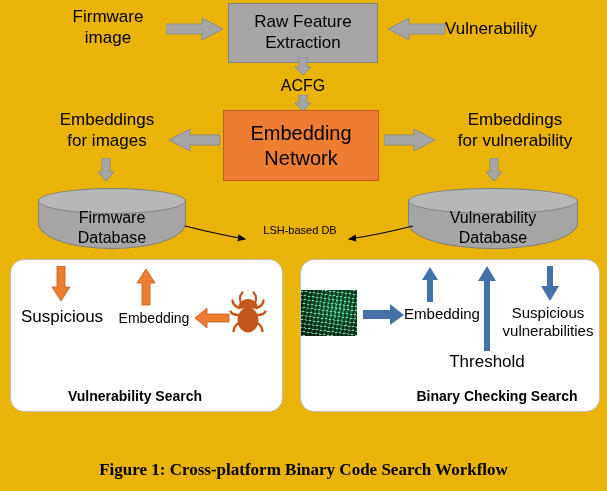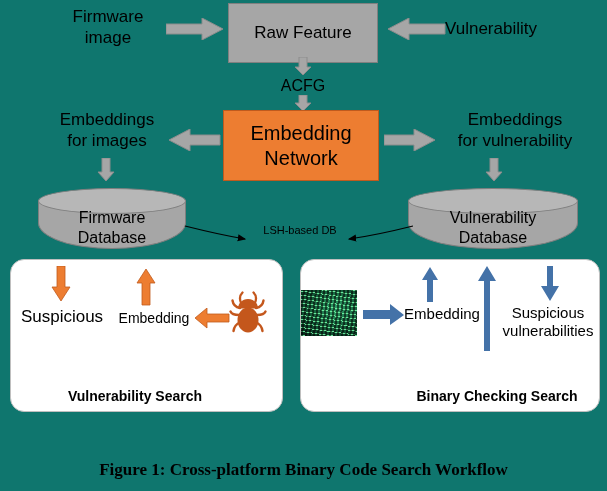--- a/index.html
+++ b/index.html
@@ -11,21 +11,21 @@
     width: 607px;
     height: 491px;
     font-family: "Liberation Sans", sans-serif;
     color: #000000;
     overflow: hidden;
   }
   #figure {
     position: relative;
     width: 607px;
     height: 491px;
-    background: #0f766e;
+    background: #eab308;
   }
   .abs { position: absolute; }
 
   
   .lbl {
     position: absolute;
     text-align: center;
     line-height: 1.22;
     color: #000;
     white-space: nowrap;
@@ -145,20 +145,21 @@
 
   <div class="abs" style="left:166px; top:18px; width:58px; height:22px;">
     <svg width="58" height="22" viewBox="0 0 58 22">
       <polygon points="0,6 36,6 36,0 57,11 36,22 36,16 0,16" fill="#a6a6a6" stroke="#8c8c8c" stroke-width="1"></polygon>
     </svg>
   </div>
 
   <div class="proc-box gray-box" style="left:228px; top:3px; width:150px; height:60px; font-size:17px;">
     <div>
       <div>Raw Feature</div>
+      <div>Extraction</div>
     </div>
   </div>
 
   <div class="abs" style="left:388px; top:18px; width:58px; height:22px;">
     <svg width="58" height="22" viewBox="0 0 58 22">
       <polygon points="57,6 21,6 21,0 0,11 21,22 21,16 57,16" fill="#a6a6a6" stroke="#8c8c8c" stroke-width="1"></polygon>
     </svg>
   </div>
 
   <div class="lbl" style="left:445px; top:19px; width:150px; text-align:left; font-size:17px;">
@@ -330,20 +331,23 @@
       <polygon points="9,0 17,13 12,13 12,35 6,35 6,13 1,13" fill="#4472a8"></polygon>
     </svg>
   </div>
 
   <div class="abs" style="left:477px; top:266px; width:20px; height:86px;">
     <svg width="20" height="86" viewBox="0 0 20 86">
       <polygon points="10,0 19,15 13,15 13,85 7,85 7,15 1,15" fill="#4472a8"></polygon>
     </svg>
   </div>
 
+  <div class="lbl" style="left:437px; top:352px; width:100px; font-size:17px;">
+    <span>Threshold</span>
+  </div>
 
   <div class="abs" style="left:540px; top:266px; width:20px; height:36px;">
     <svg width="20" height="36" viewBox="0 0 20 36">
       <polygon points="7,0 13,0 13,20 19,20 10,35 1,20 7,20" fill="#4472a8"></polygon>
     </svg>
   </div>
 
   <div class="lbl" style="left:489px; top:304px; width:118px; font-size:15px;">
     <div>Suspicious</div>
     <div>vulnerabilities</div>

